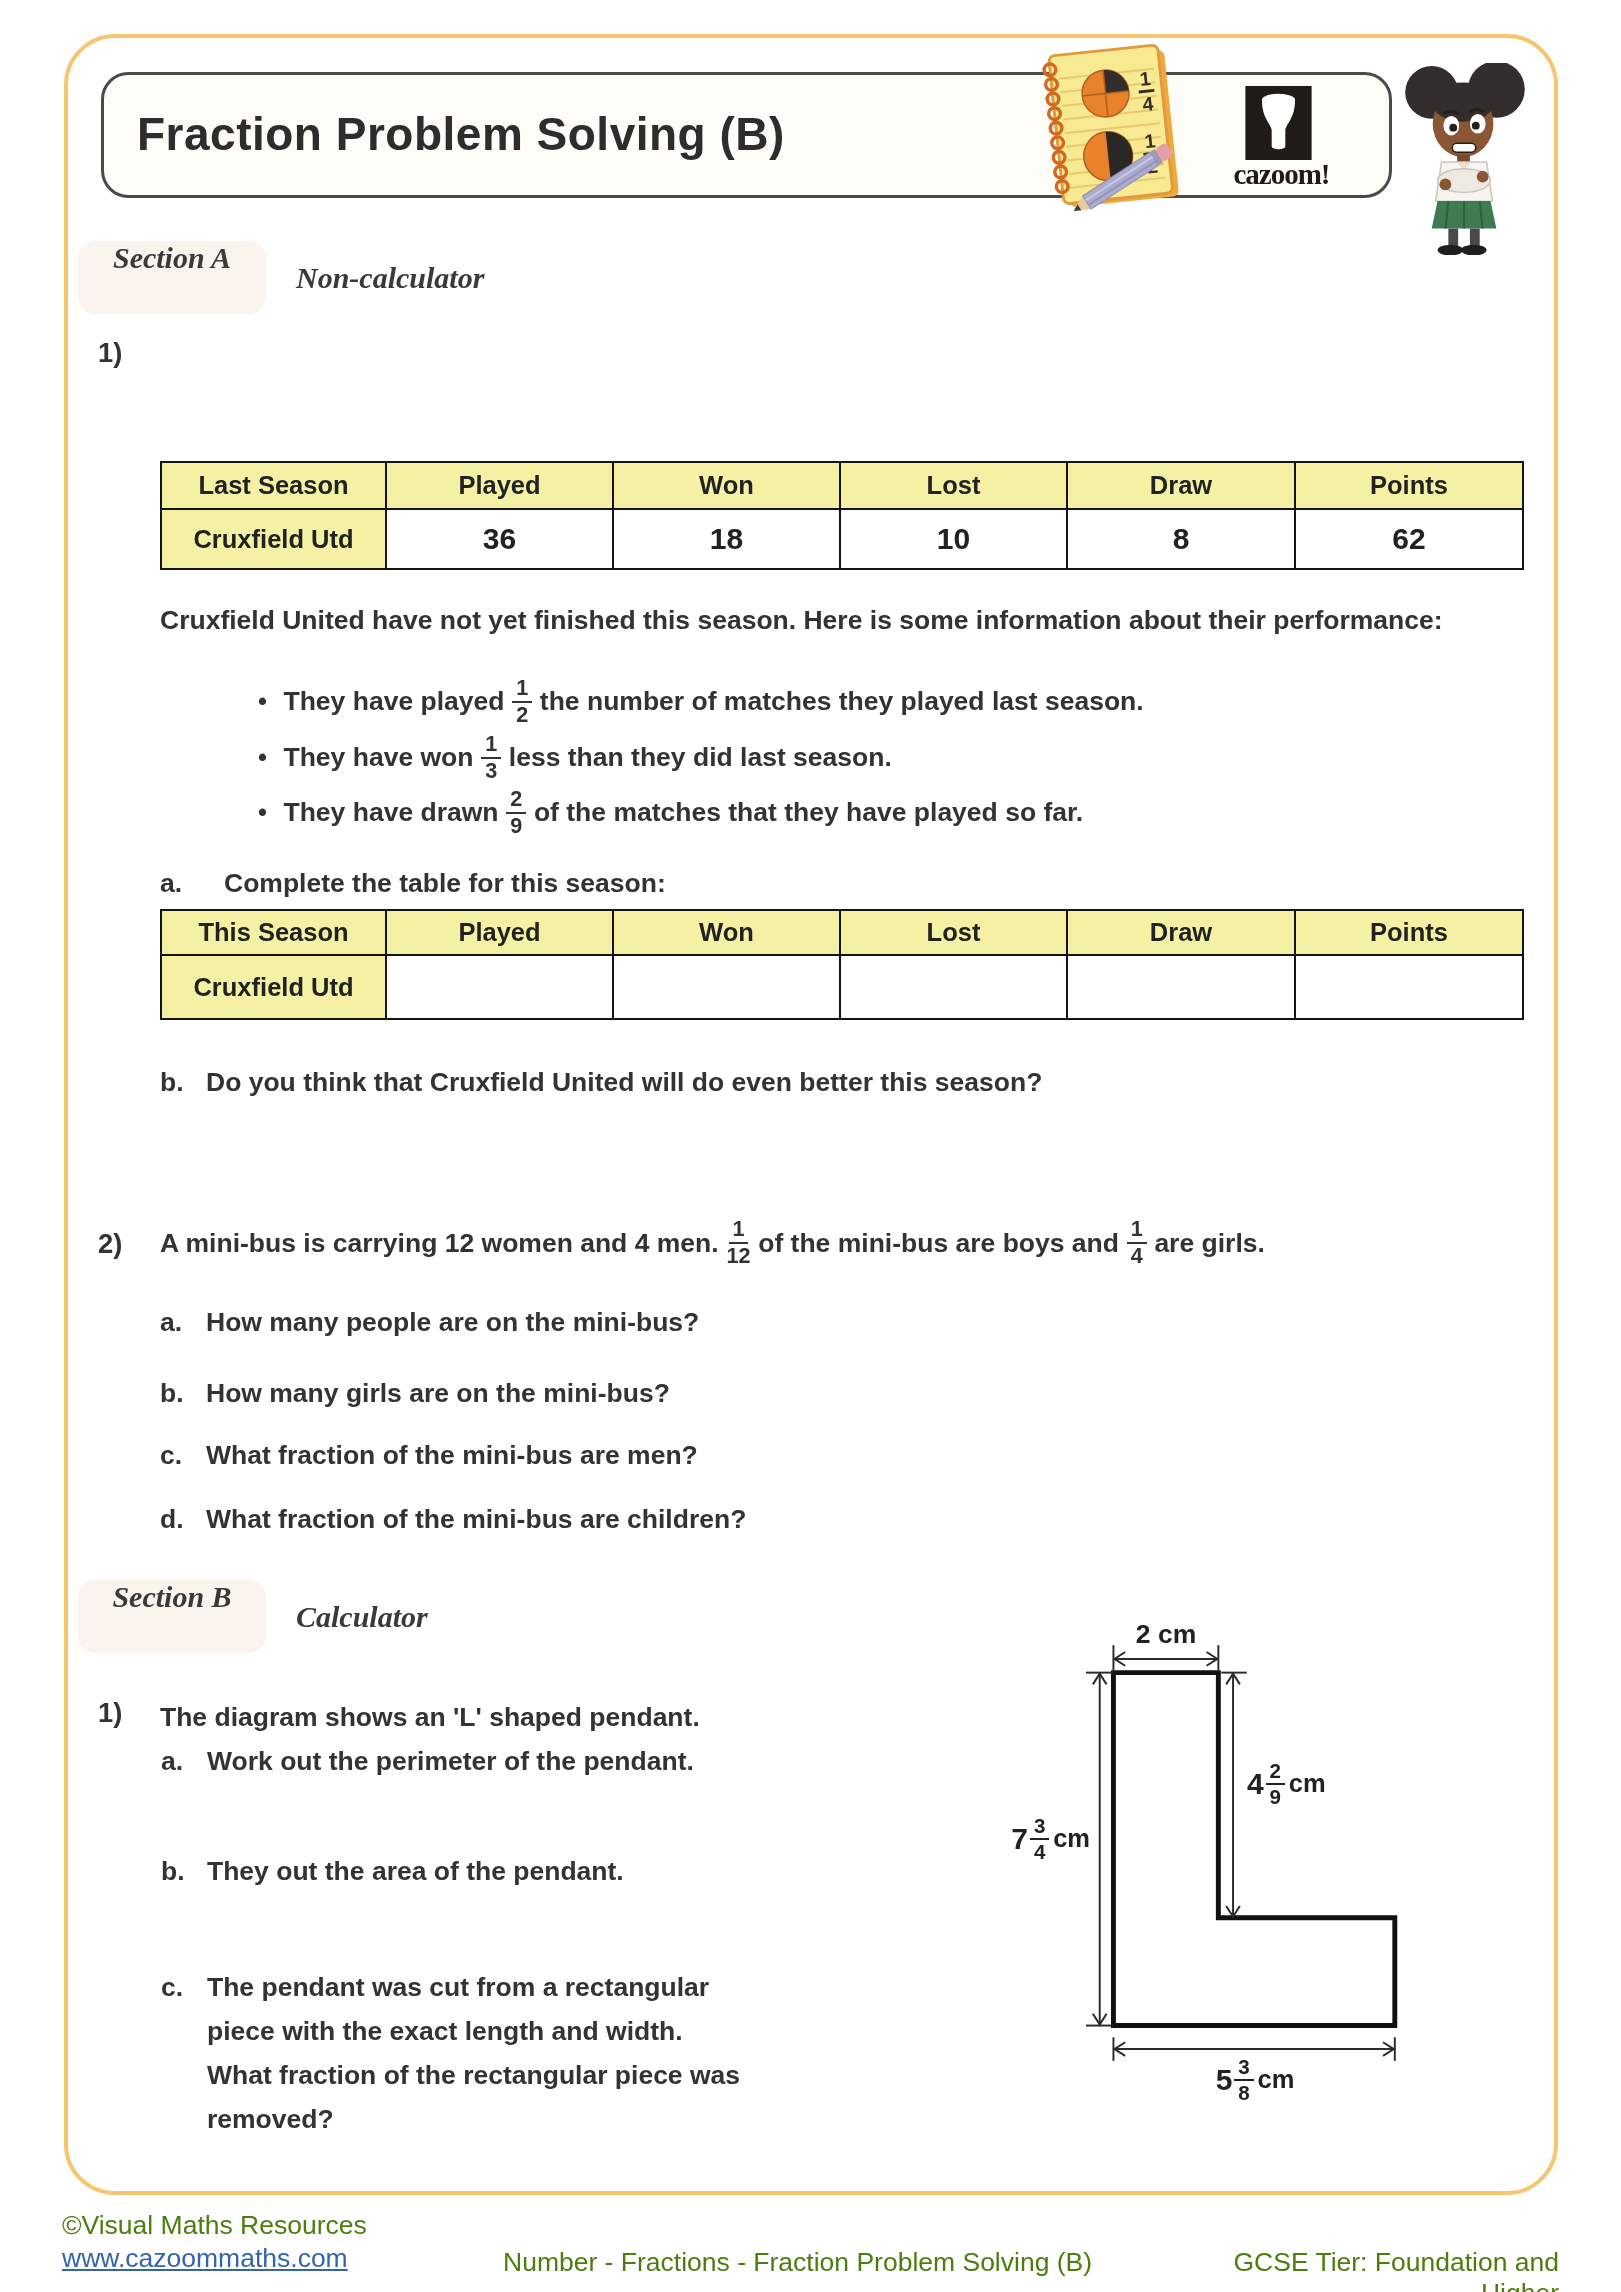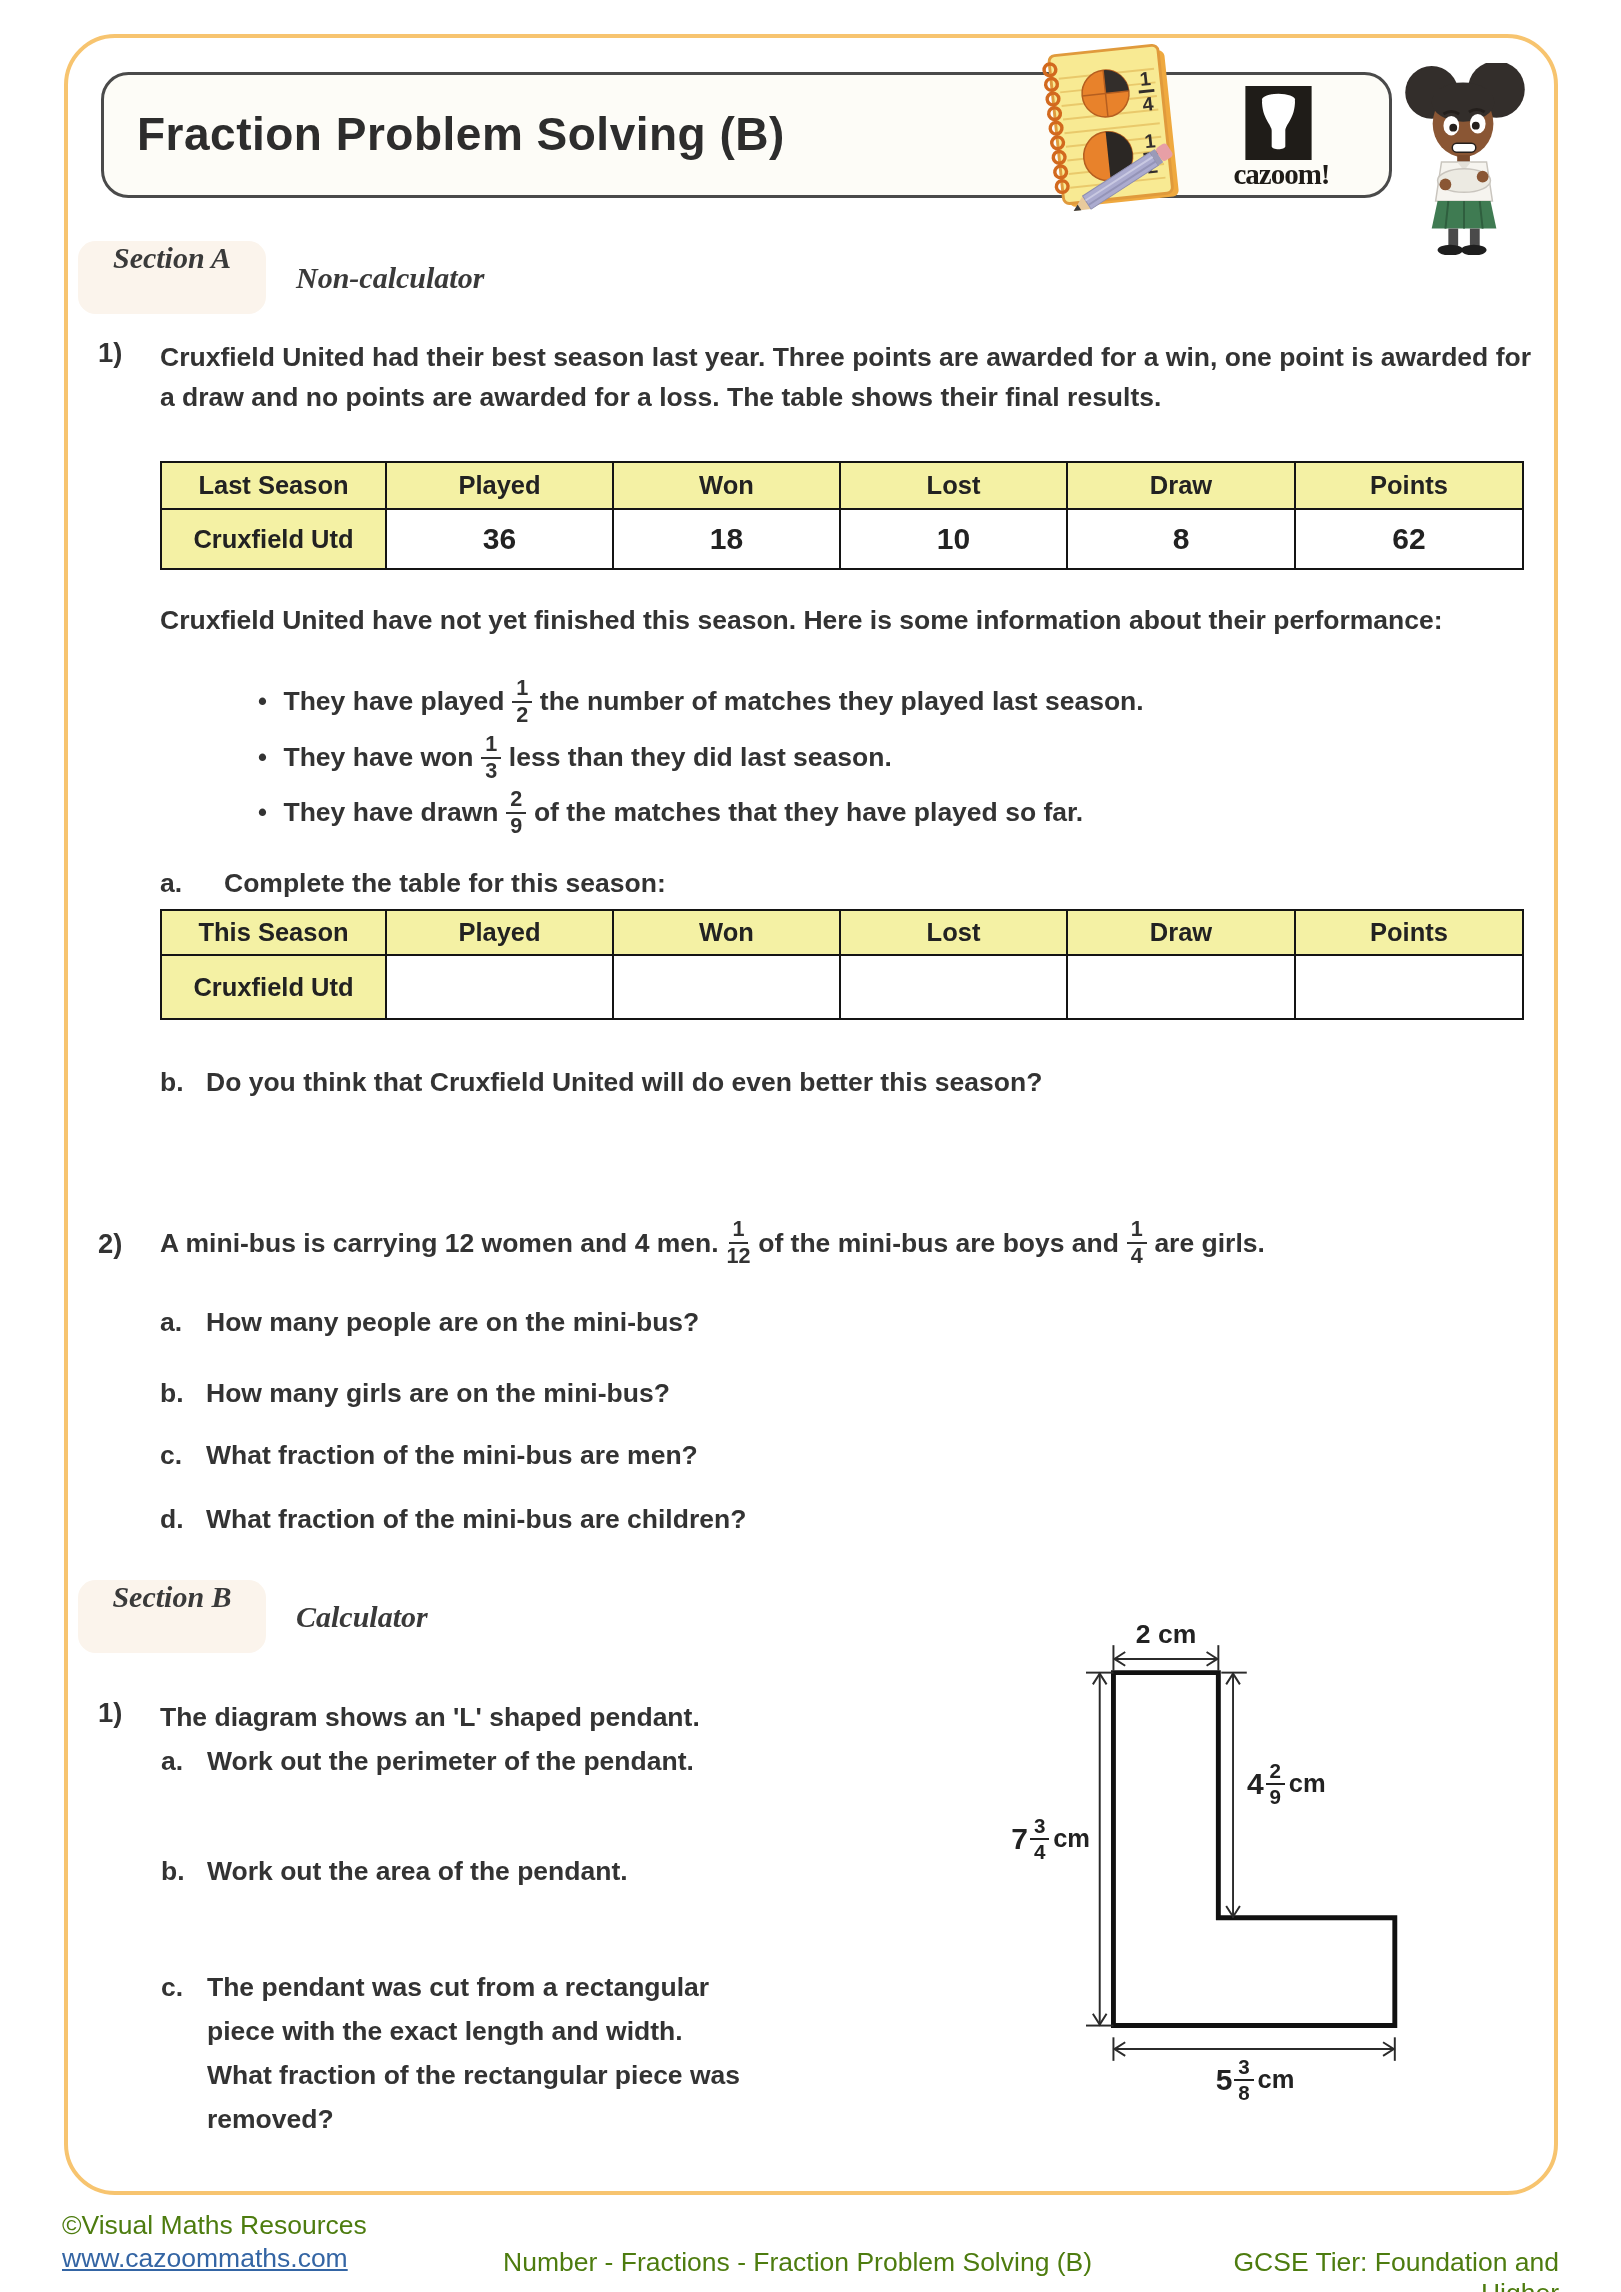--- a/index.html
+++ b/index.html
@@ -168,21 +168,20 @@
     <ellipse cx="47" cy="191" rx="13" ry="5.5" fill="#1E1E1E"></ellipse>
     <ellipse cx="71" cy="191" rx="13" ry="5.5" fill="#1E1E1E"></ellipse>
   </svg>
 
   <div class="abs pill" style="left:78px;top:241px">
     <span class="serifhead">Section A</span>
   </div>
   <div class="abs mode serifhead" style="left:296px;top:241px">Non-calculator</div>
 
   <div class="abs qnum" style="left:98px;top:337px">1)</div>
-  <div class="abs btxt" style="left:160px;top:337px;width:1372px">Cruxfield United had their best season last year. Three points are awarded for a win, one point is awarded for a draw and no points are awarded for a loss. The table shows their final results.</div>
 
   <table class="wtable abs" style="left:160px;top:461px">
     <colgroup>
         <col style="width:225px">
         <col style="width:227px">
         <col style="width:227px">
               <col style="width:227px">
         <col style="width:228px">
         <col style="width:228px">
       </colgroup>
@@ -314,21 +313,21 @@
 
   <div class="abs qnum" style="left:98px;top:1697px">1)</div>
   <div class="abs btxt" style="left:160px;top:1697px;width:686px">The diagram shows an 'L' shaped pendant.</div>
 
   <div class="abs btxt flexrow" style="left:161px;top:1741px">
     <span class="plabel">a.</span>
     <span>Work out the perimeter of the pendant.</span>
   </div>
   <div class="abs btxt flexrow" style="left:161px;top:1851px">
     <span class="plabel">b.</span>
-    <span>Work out the area of the pendant.</span>
+    <span>They out the area of the pendant.</span>
   </div>
   <div class="abs btxt" style="left:161px;top:1965px;display:flex;align-items:flex-start;line-height:44px">
     <span class="plabel">c.</span>
     <span style="width:537px;display:inline-block">The pendant was cut from a rectangular piece with the exact length and width. What fraction of the rectangular piece was removed?</span>
   </div>
 
   <svg class="abs" style="left:980px;top:1604px" width="461" height="549" viewBox="0 0 470 560">
     <polygon points="136,70 243,70 243,320 423,320 423,430 136,430" fill="#ffffff" stroke="#111111" stroke-width="5" stroke-linejoin="miter"></polygon>
     <g stroke="#2B2B2B" stroke-width="2" fill="none">
 

